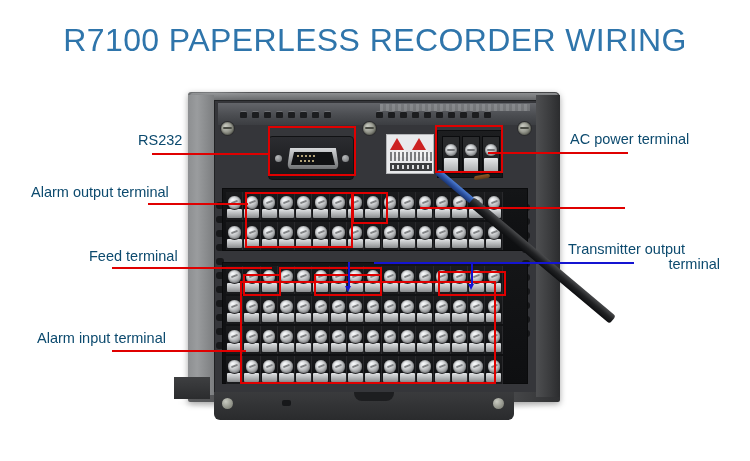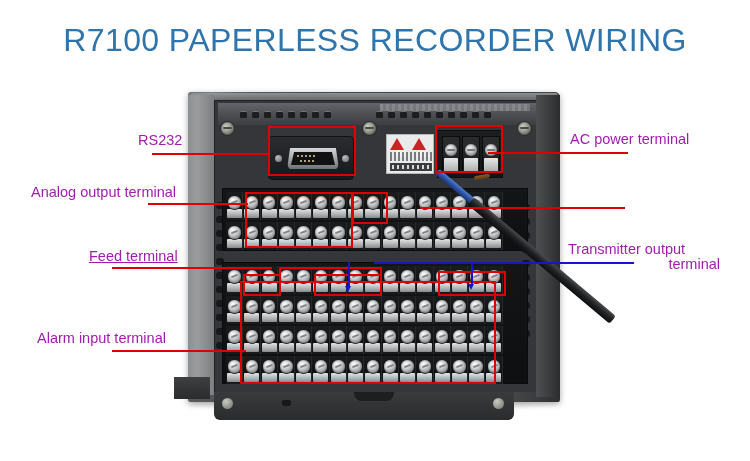--- a/index.html
+++ b/index.html
@@ -285,21 +285,21 @@
   #cable-black {
     left: 478px; top: 188px; width: 175px; height: 10px;
     background: linear-gradient(180deg,#4a4b4d,#202123 50%,#0d0e10);
     transform: rotate(40deg);
   }
 
   
   #anno { position: absolute; left: 0; top: 0; width: 750px; height: 461px; pointer-events: none; }
   .lbl {
     position: absolute;
-    color: #a21caf;
+    color: #0c4a6e;
     font-size: 14.5px;
     font-family: "Liberation Sans", sans-serif;
     white-space: nowrap;
     line-height: 1.12;
   }
 
   
   .box {
     position: absolute;
     border: 2px solid #e00000;
@@ -849,24 +849,24 @@
 
   <div class="cable" id="cable-blue" style="left:249px;top:76px;width:58px;"></div>
   <div class="cable" id="cable-black" style="left:283px;top:104px;width:185px;"></div>
 </div>
 
 <div id="anno">
 
   <div class="lbl" style="left:138px; top:132px;">RS232</div>
   <div class="hline" style="left:152px; top:153px; width:118px;"></div>
 
-  <div class="lbl" style="left:31px; top:184px;">Analog output terminal</div>
+  <div class="lbl" style="left:31px; top:184px;">Alarm output terminal</div>
   <div class="hline" style="left:148px; top:203px; width:100px;"></div>
 
-  <div class="lbl" style="left:89px; top:248px;text-decoration:underline;">Feed terminal</div>
+  <div class="lbl" style="left:89px; top:248px;">Feed terminal</div>
   <div class="hline" style="left:112px; top:267px; width:160px;"></div>
 
   <div class="lbl" style="left:37px; top:330px;">Alarm input terminal</div>
   <div class="hline" style="left:112px; top:350px; width:134px;"></div>
 
   <div class="lbl" style="left:570px; top:131px;text-align:right;">AC power terminal</div>
   <div class="hline" style="left:488px; top:152px; width:140px;"></div>
 
   <div class="hline" style="left:420px; top:207px; width:205px;"></div>
 

